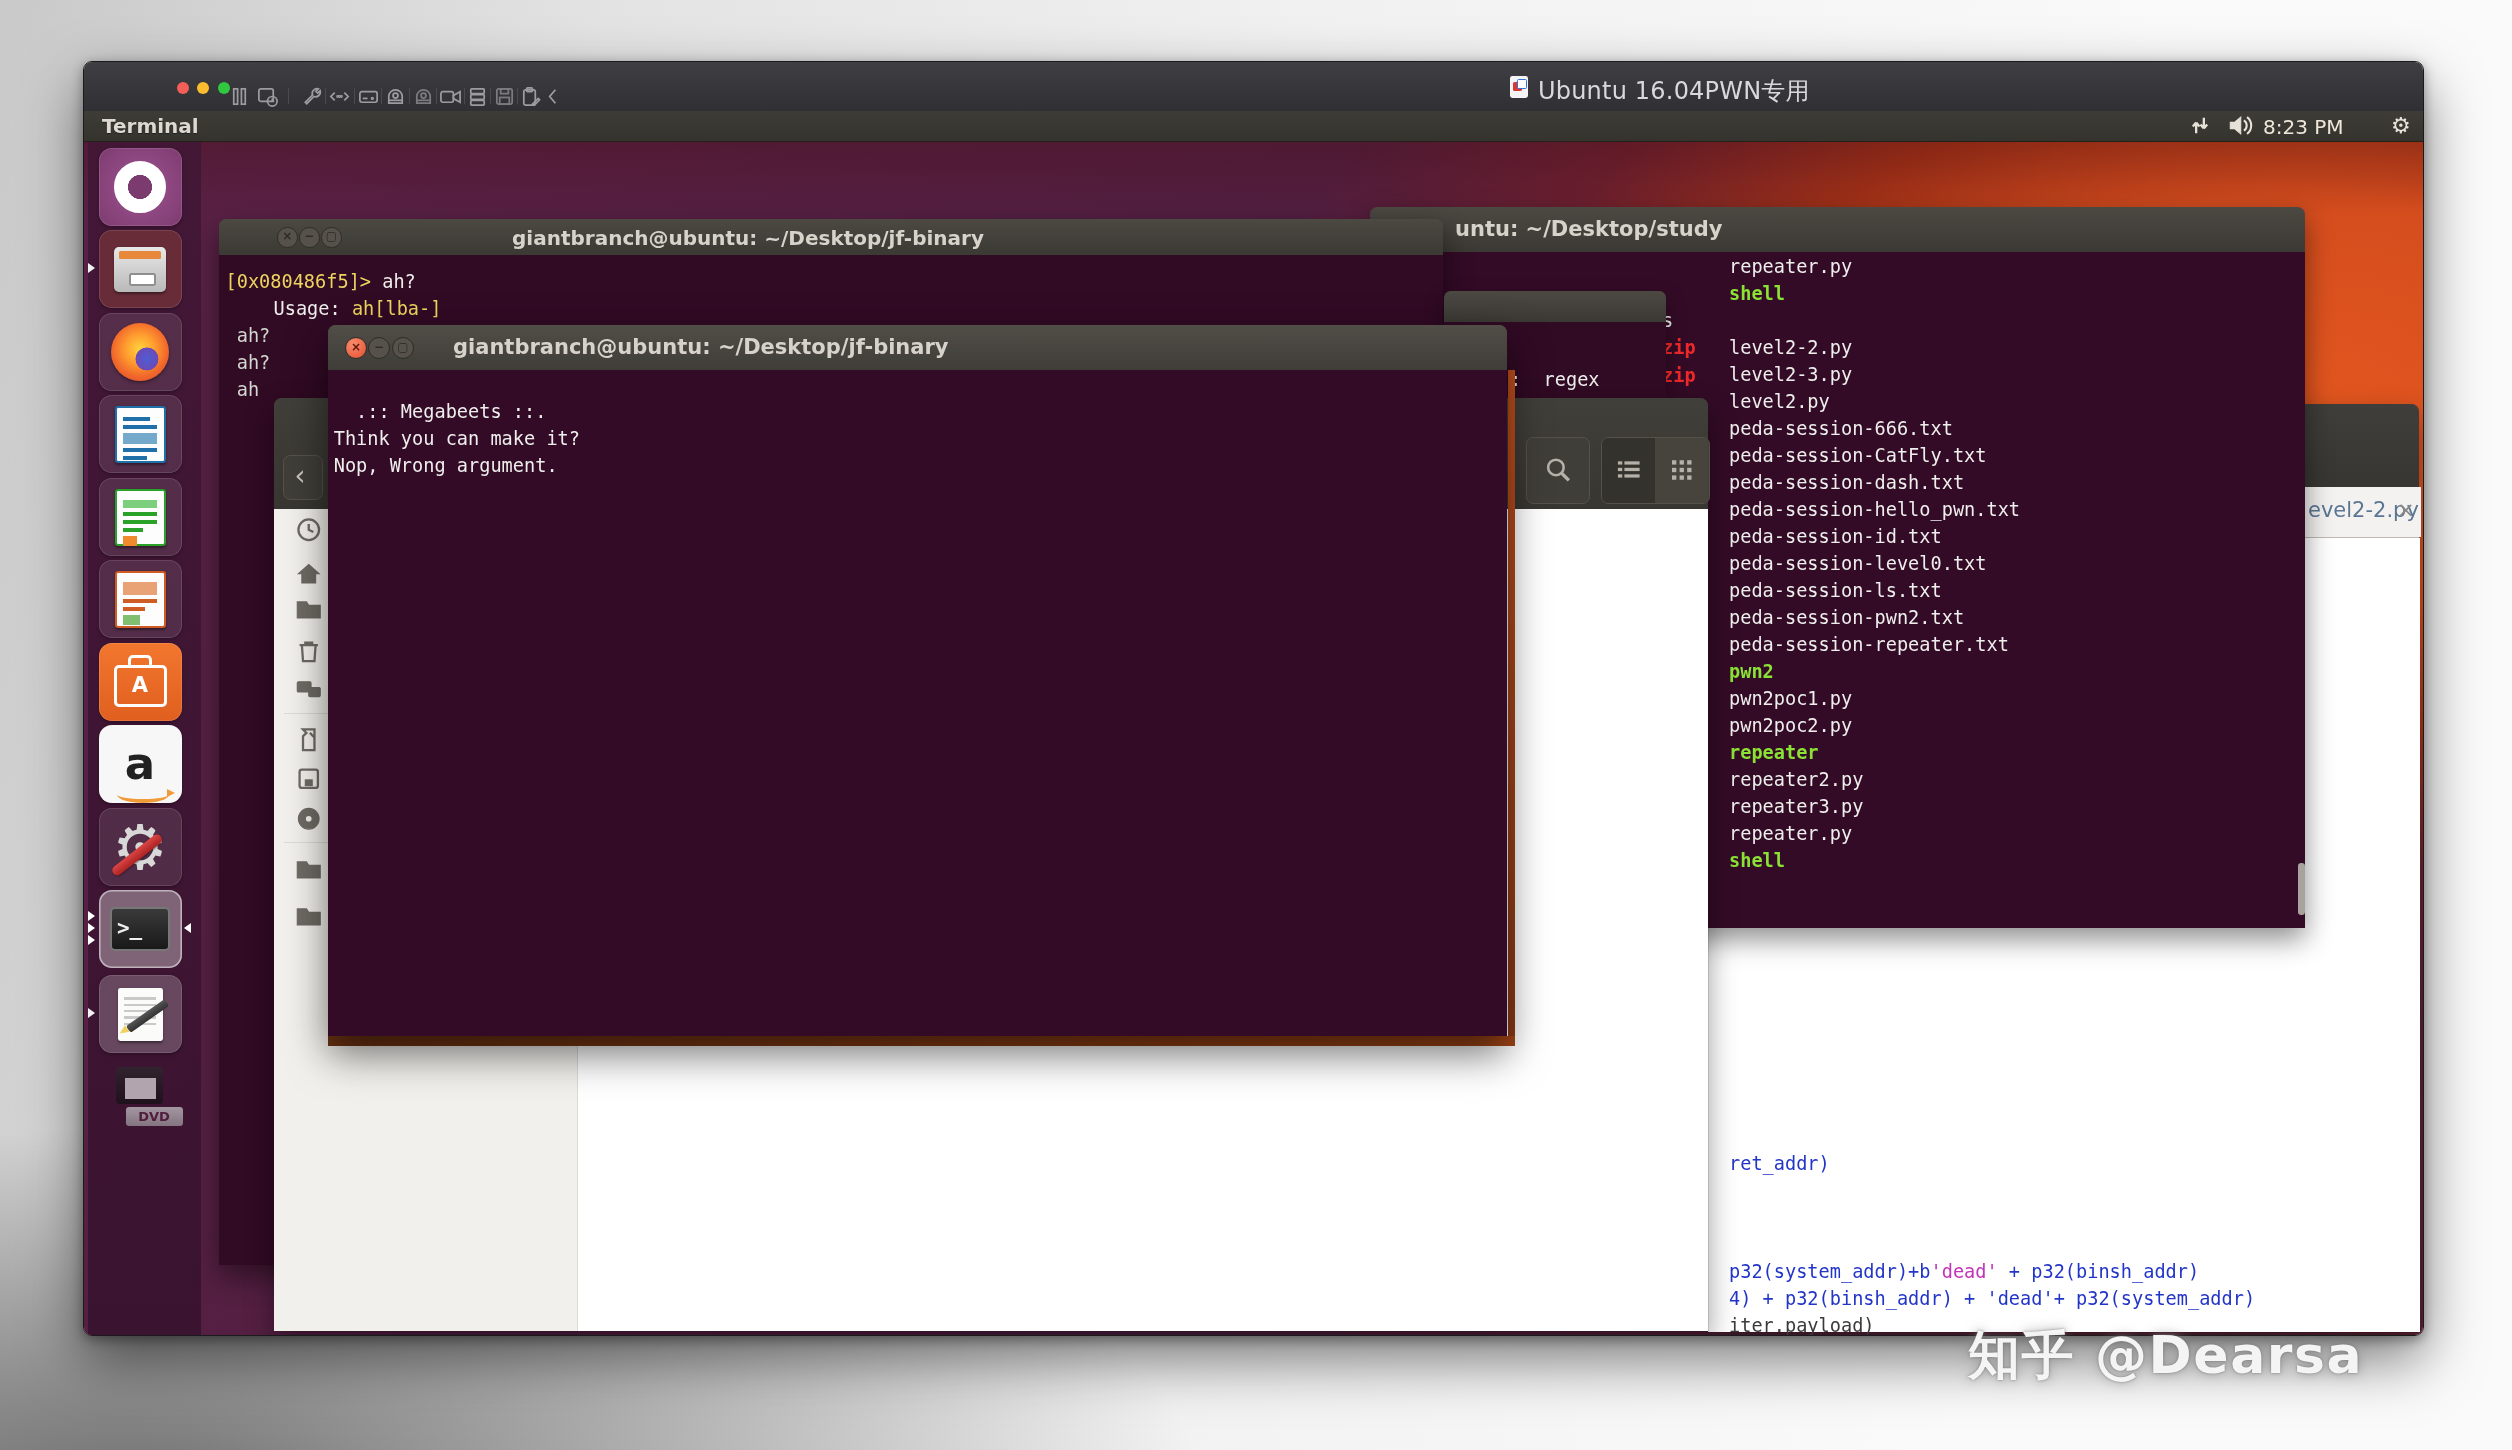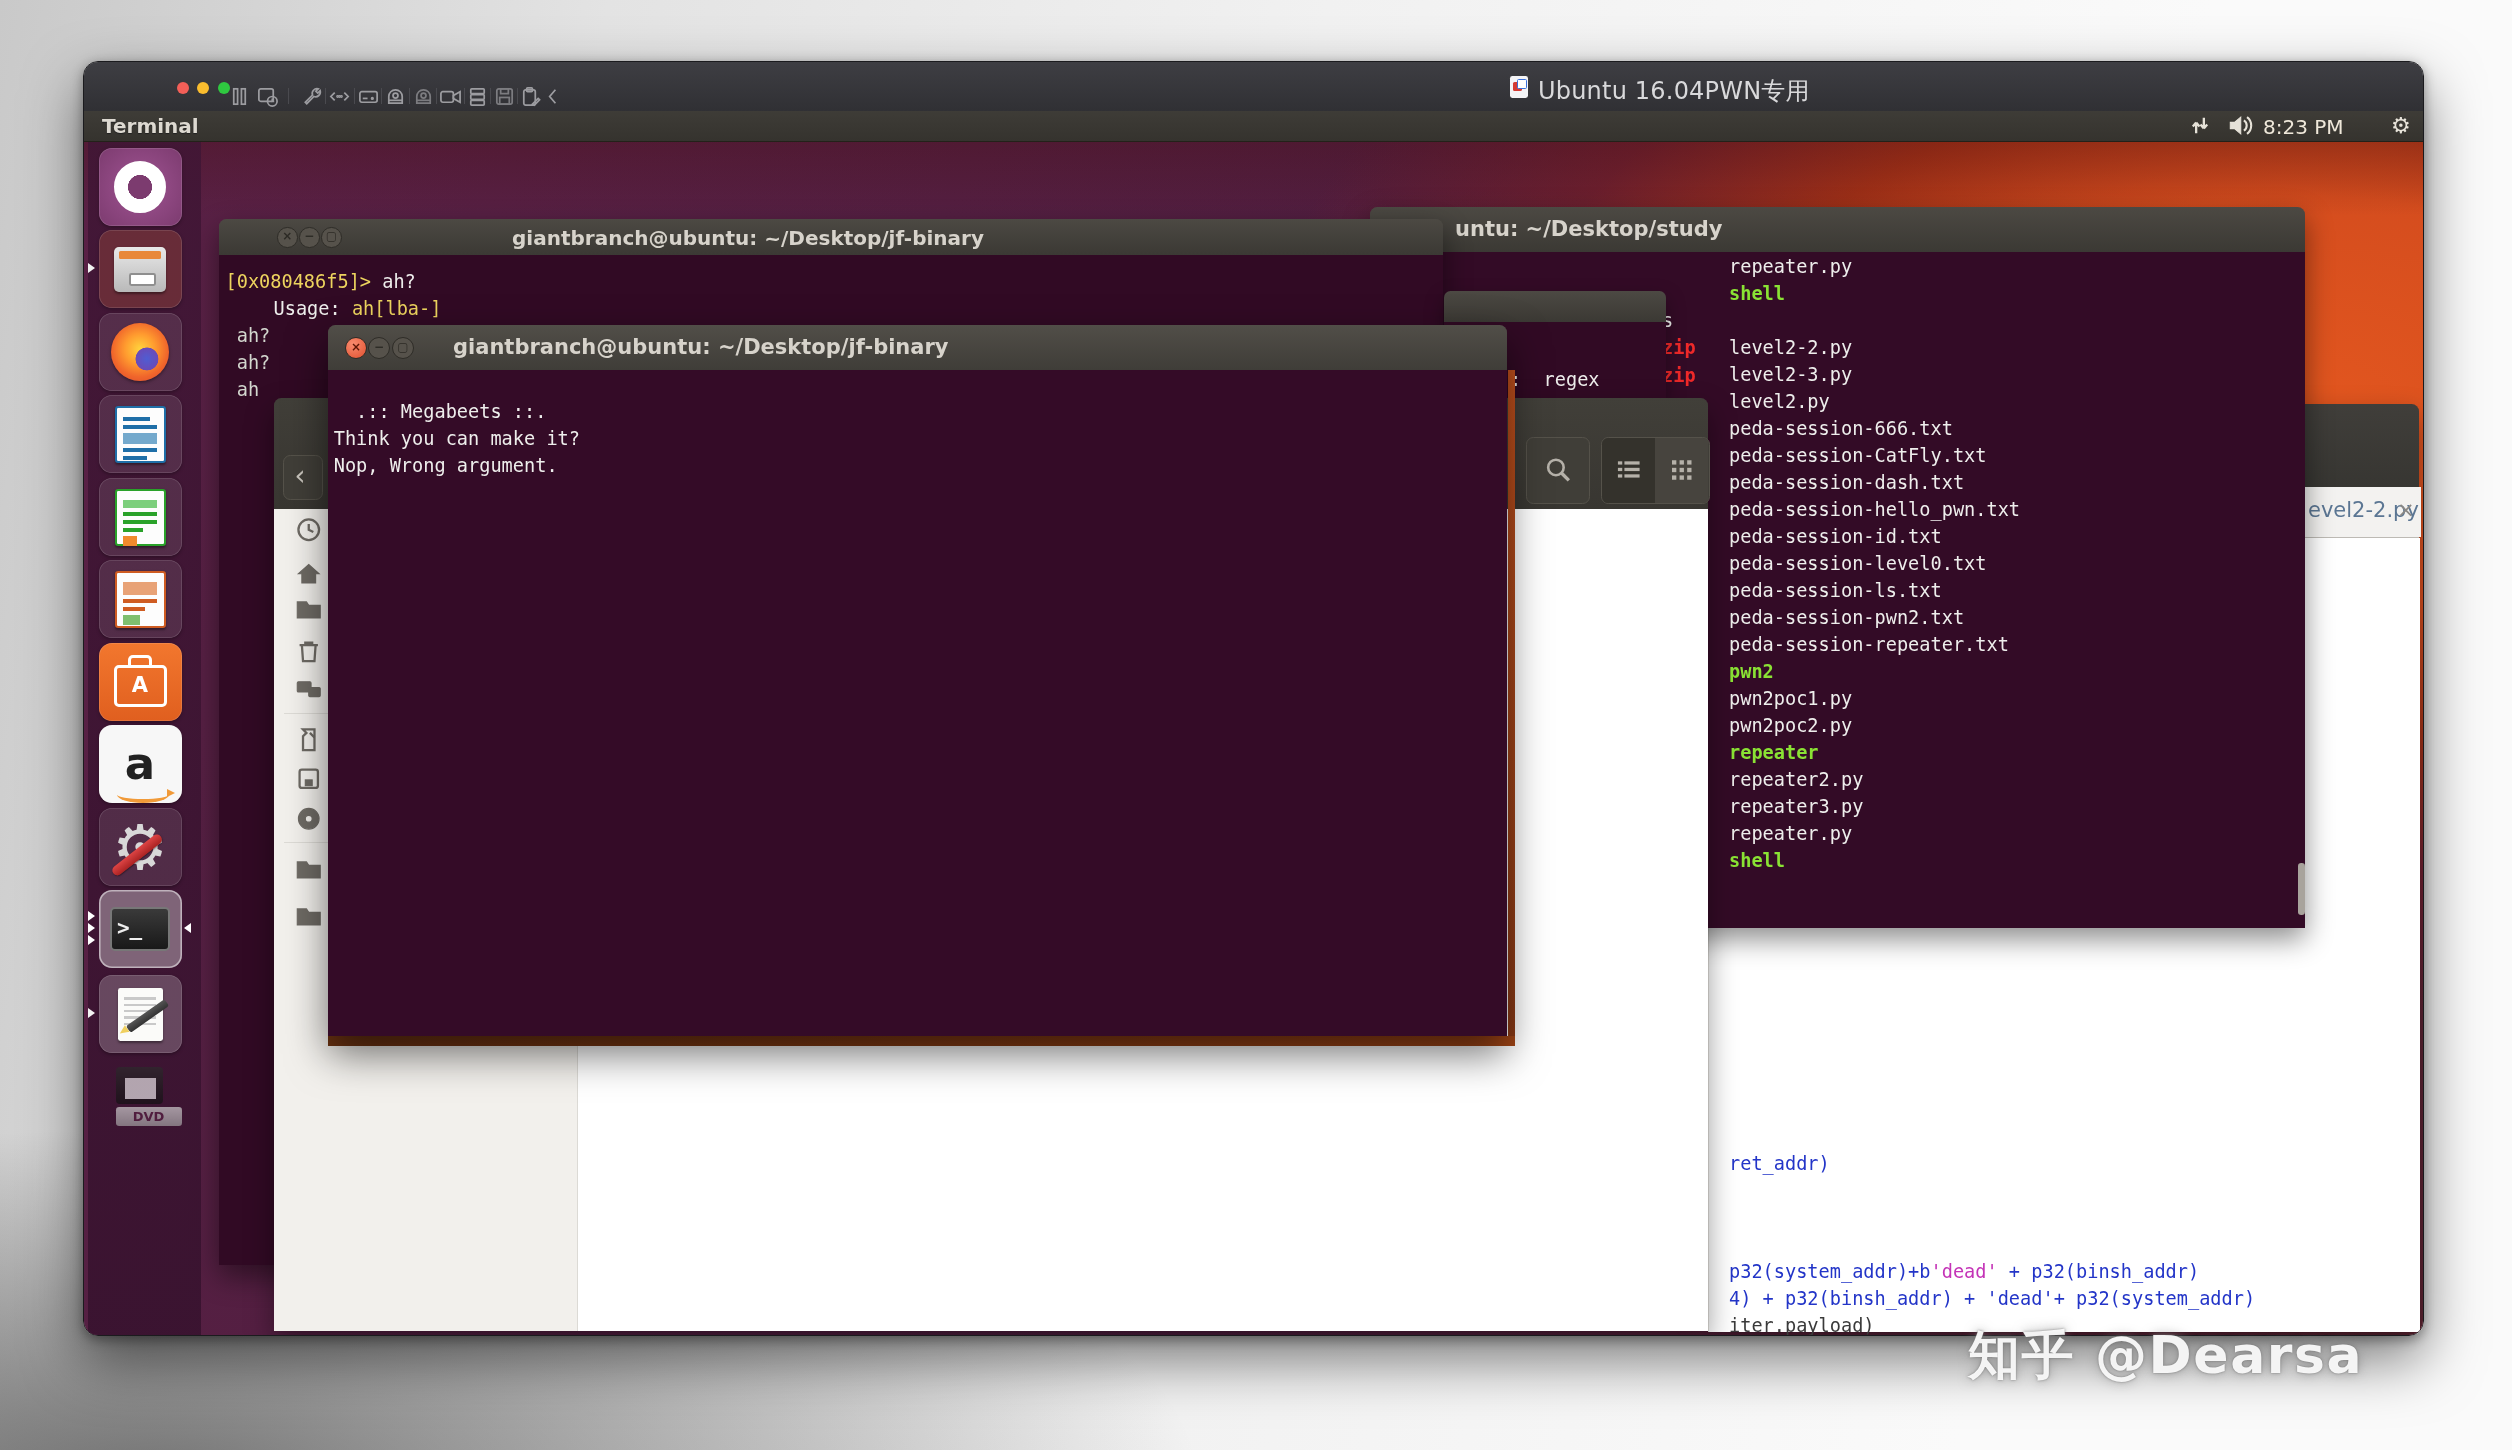--- a/index.html
+++ b/index.html
@@ -3,21 +3,21 @@
 <meta charset="utf-8">
 <style>
   html,body{margin:0;padding:0;}
   #stage{position:relative;width:2512px;height:1450px;overflow:hidden;
     font-family:"DejaVu Sans","Liberation Sans",sans-serif;
     background:
       radial-gradient(1457px 486px at 6% 102%, rgba(30,30,30,.55), transparent 72%),
       linear-gradient(100deg,#c9c9c9 0%,#e3e3e3 22%,#f1f1f1 48%,#fafafa 80%);}
   
   #vm-window{position:absolute;left:83px;top:61px;width:2339px;height:1273px;
-    border-radius:15px;overflow:hidden;border:0.8px solid #1b1b1e;
+    border-radius:9px;overflow:hidden;border:0.8px solid #1b1b1e;
     box-shadow:0 24px 57px rgba(0,0,0,.5),0 3.2px 11.3px rgba(0,0,0,.35);}
   #vm-titlebar{position:absolute;left:0;top:0;width:100%;height:49px;
     background:linear-gradient(#3e3e43,#303034);border-bottom:0.8px solid #222226;}
   .tl-light{position:absolute;top:20px;width:12px;height:12px;border-radius:50%;}
   .vm-ico{position:absolute;top:23px;width:23px;height:23px;opacity:.8;}
   .vm-ico svg{width:23px;height:23px;stroke:#b7b7bb;fill:none;stroke-width:1.8;}
   .vm-sep{position:absolute;top:26px;width:0.8px;height:16px;background:#4a4a4f;}
   #vm-title{position:absolute;left:1454px;top:13px;color:#d9d9db;font-size:24px;letter-spacing:0.2px;}
   #vm-title-icon{position:absolute;left:1426px;top:13.8px;width:18px;height:22px;background:#f4f4f6;border-radius:2.4px;}
   #vm-title-icon:before{content:"";position:absolute;left:3.2px;top:6.5px;width:9px;height:9px;background:#d53a32;border-radius:1.6px;}
@@ -320,21 +320,21 @@
             <div style="position:absolute;left:1.6px;top:39px;width:0;height:0;border-right:9.7px solid #f0d060;border-top:4px solid transparent;border-bottom:4px solid transparent;transform:rotate(-35deg);"></div>
           </div>
             </div>
         </div>
 
         <div class="tile" style="top:919px;background:transparent;box-shadow:none;opacity:.65;">
           <div class="glyph">
               <div style="position:relative;width:57px;height:65px;">
             <div style="position:absolute;left:4.9px;top:0;width:47px;height:37px;background:linear-gradient(#2c2c2c,#111);border-radius:4px;"></div>
             <div style="position:absolute;left:13px;top:11.3px;width:31px;height:21px;background:#f2f2f2;"></div>
-            <div style="position:absolute;left:4px;top:40px;width:66px;height:19.4px;background:linear-gradient(#ddd,#aaa);border-radius:3.2px;text-align:center;color:#5c2246;font-weight:bold;font-size:13px;line-height:19.4px;">DVD</div>
+            <div style="position:absolute;left:14px;top:40px;width:57px;height:19.4px;background:linear-gradient(#ddd,#aaa);border-radius:3.2px;text-align:center;color:#5c2246;font-weight:bold;font-size:13px;line-height:19.4px;">DVD</div>
           </div>
             </div>
         </div>
       </div>
 
       <div class="uwin" style="left:135px;top:108px;width:1224px;height:1046px;z-index:10;">
         <div class="utitle" style="height:36px;font-size:20px;">
           <span class="wbtn" style="left:58px;top:8px;">×</span>
           <span class="wbtn" style="left:80px;top:8px;">−</span>
           <span class="wbtn" style="left:102px;top:8px;">▢</span>

